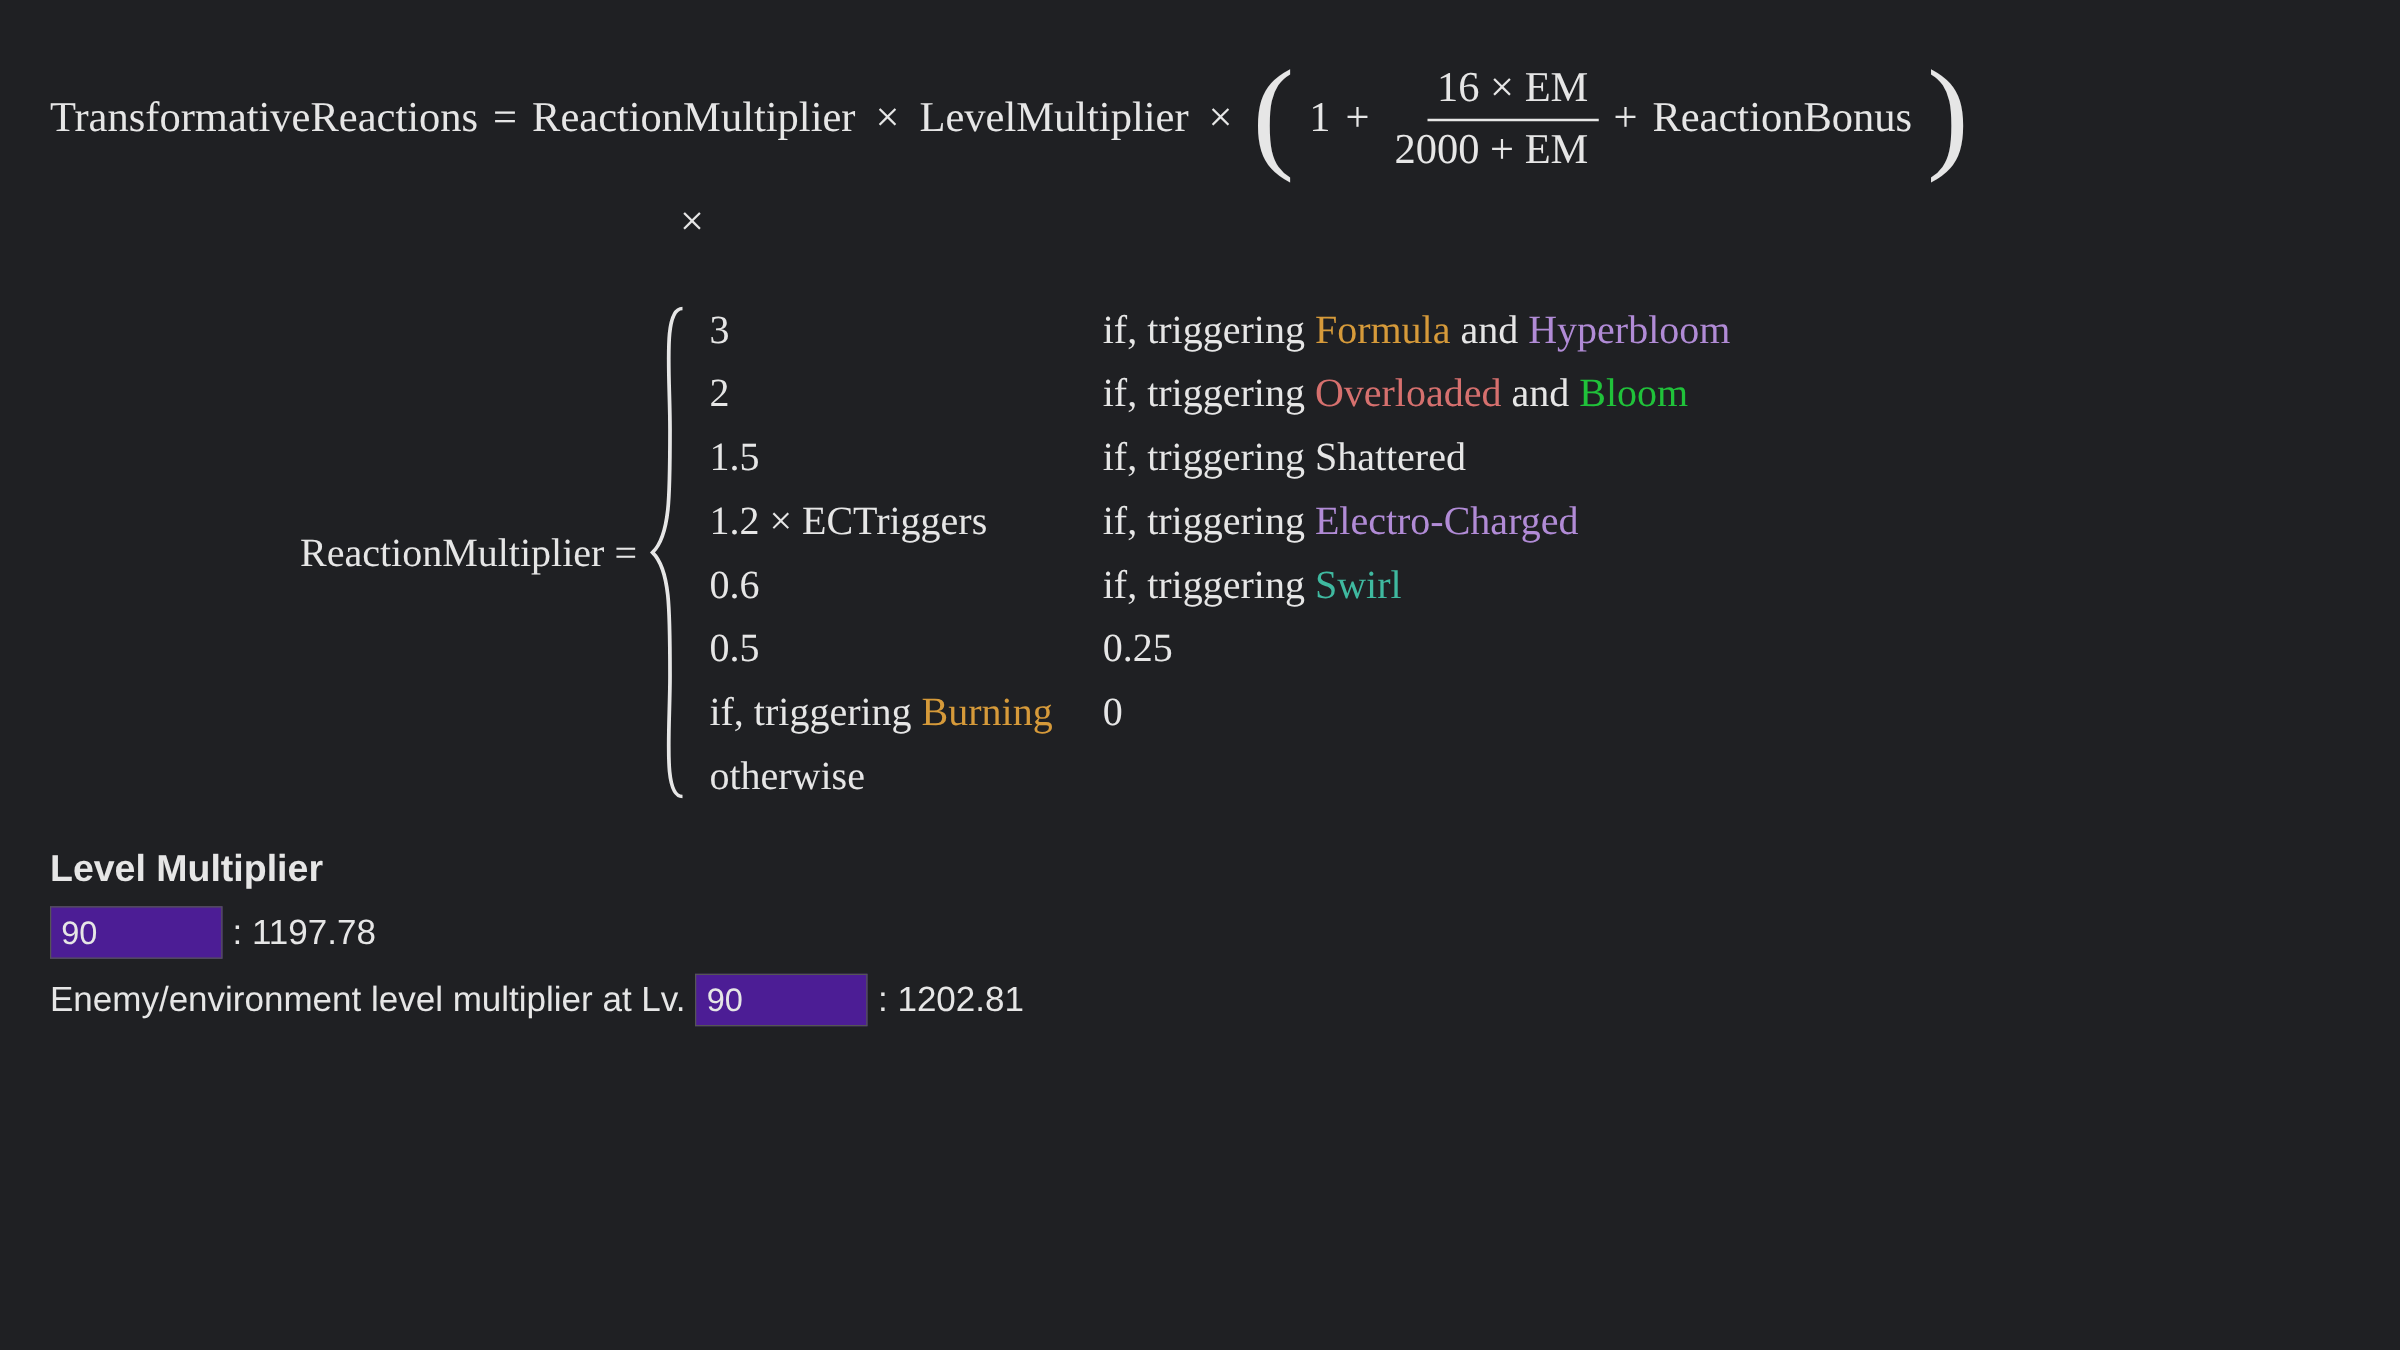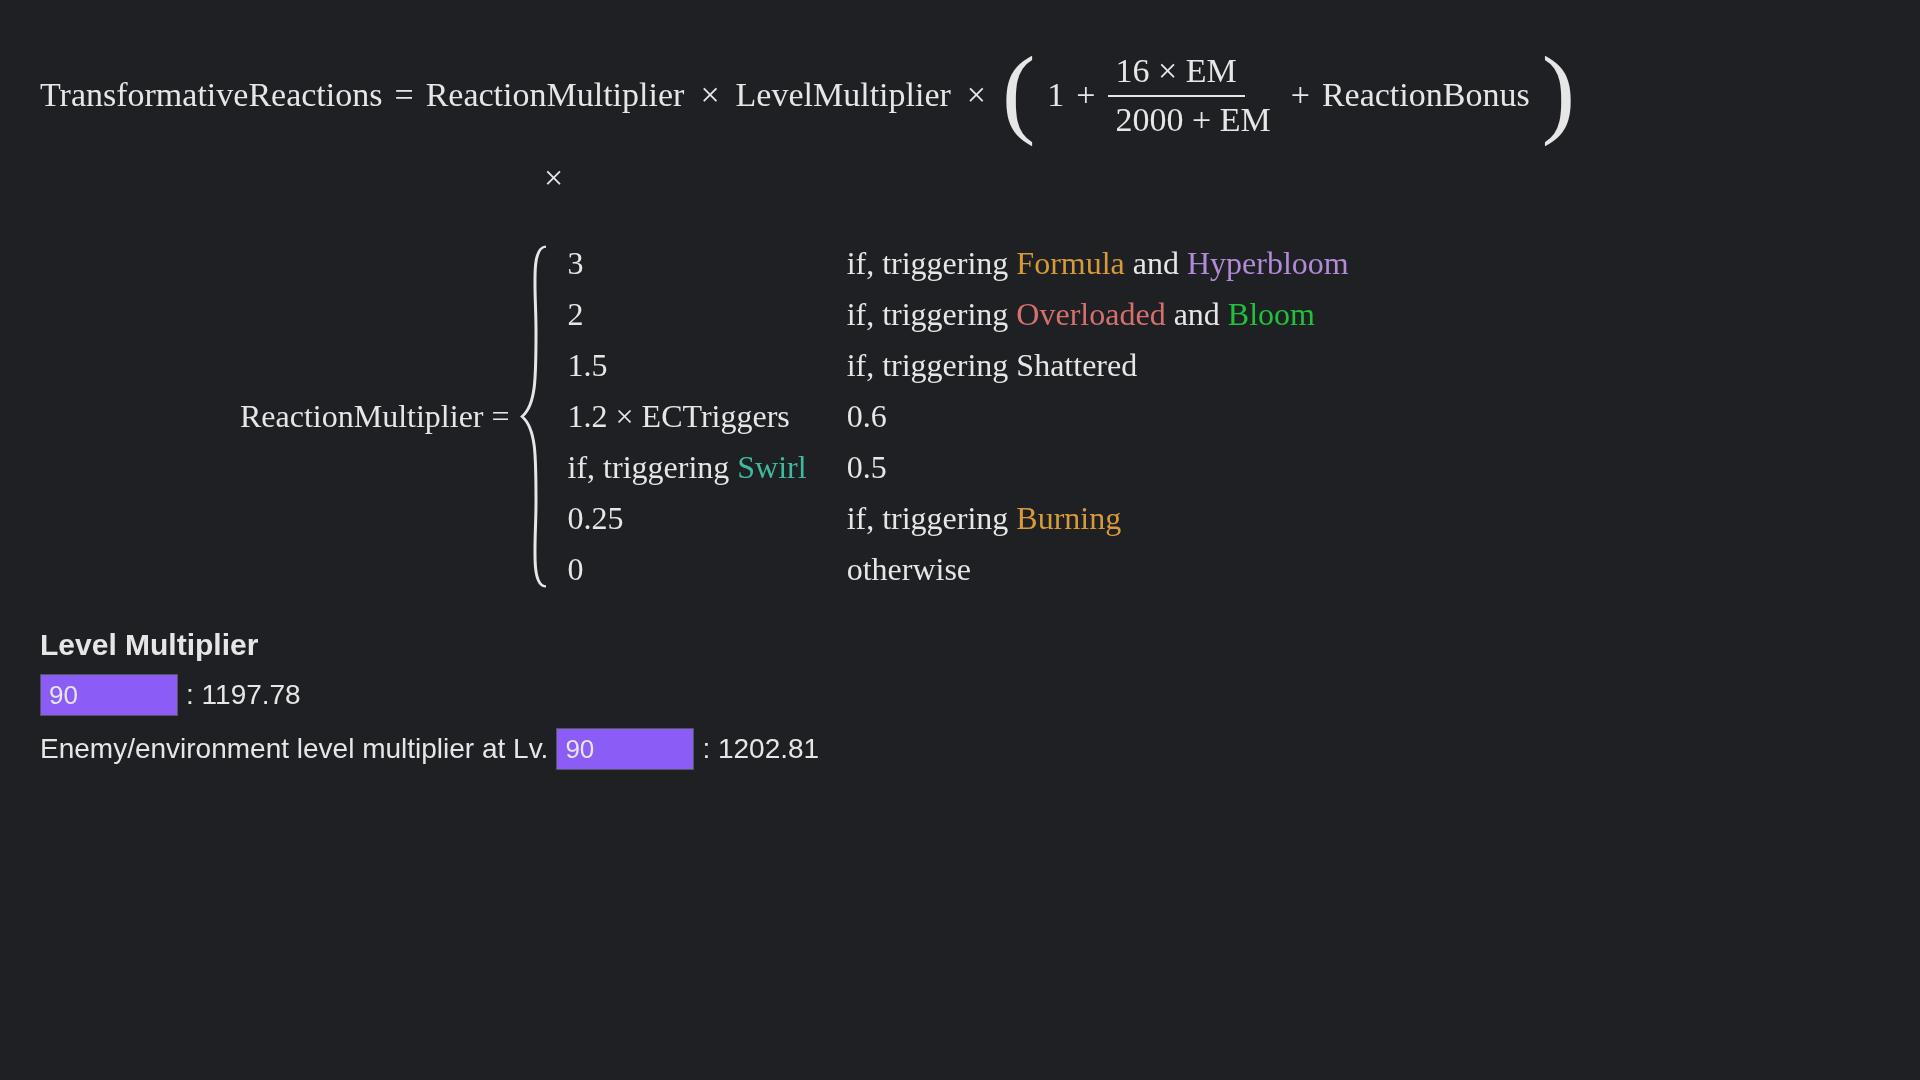--- a/index.html
+++ b/index.html
@@ -45,21 +45,21 @@
   .big-paren {
     font-size: 100px;
     line-height: 0;
     position: relative;
     top: -4px;
     font-weight: 300;
   }
   .frac {
     display: inline-flex;
     flex-direction: column;
-    align-items: flex-start;
+    align-items: flex-end;
     vertical-align: middle;
     line-height: 1.25;
   }
   .frac .num {
     border-bottom: 2px solid #e6e6e6;
     padding: 0 8px 2px 8px;
   }
   .frac .den {
     padding: 2px 8px 0 8px;
   }
@@ -112,21 +112,21 @@
   }
   .lm-row {
     font-family: Arial, Helvetica, sans-serif;
     font-size: 28px;
     display: flex;
     align-items: center;
     gap: 8px;
     margin-bottom: 12px;
   }
   .lm-row input {
-    background: #8b5cf6;
+    background: #4c1d95;
     border: 1px solid #555;
     color: #e6e6e6;
     font-size: 26px;
     width: 120px;
     height: 40px;
     padding: 0 8px;
     font-family: Arial, Helvetica, sans-serif;
   }
 </style>
 </head>
@@ -167,20 +167,21 @@
       </svg>
     </div>
     <div class="cases-table" id="cases-table">
         <div class="case-val">3</div>
         <div class="case-cond"><span>if, triggering </span><span class="c-dendro">Formula</span><span> and </span><span class="c-electro">Hyperbloom</span></div>
         <div class="case-val">2</div>
         <div class="case-cond"><span>if, triggering </span><span class="c-pyro">Overloaded</span><span> and </span><span class="c-bloom">Bloom</span></div>
         <div class="case-val">1.5</div>
         <div class="case-cond"><span>if, triggering </span><span>Shattered</span></div>
         <div class="case-val">1.2 × ECTriggers</div>
+        <div class="case-cond"><span>if, triggering </span><span class="c-electro">Electro-Charged</span></div>
         <div class="case-val">0.6</div>
         <div class="case-cond"><span>if, triggering </span><span class="c-anemo">Swirl</span></div>
         <div class="case-val">0.5</div>
         <div class="case-val">0.25</div>
         <div class="case-cond"><span>if, triggering </span><span class="c-dendro">Burning</span></div>
         <div class="case-val">0</div>
         <div class="case-cond"><span>otherwise</span></div>
       </div>
   </div>
 

